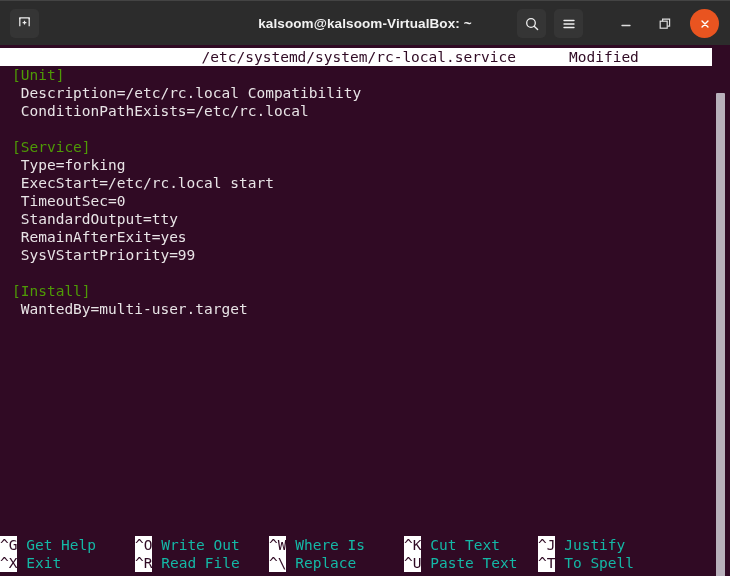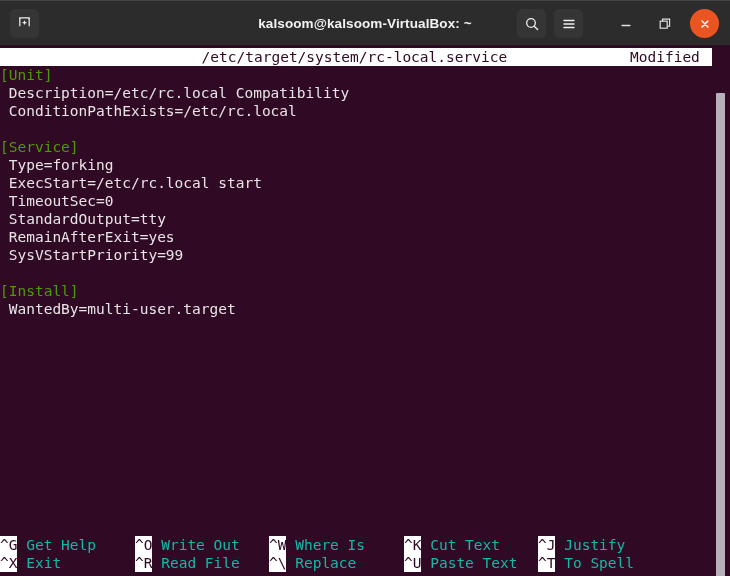--- a/index.html
+++ b/index.html
@@ -105,37 +105,37 @@
     height: 18px;
     background: #ffffff;
     color: #300a24;
     font-size: 14.5px;
     line-height: 18px;
     white-space: pre;
   }
   #nano-header span { position: absolute; top: 0; }
   #nh-version { left: 9.6px; }
   #nh-path    { left: 201.6px; }
-  #nh-status  { left: 630px; }
+  #nh-status  { left: 569px; }
 
   
   #editor {
     position: absolute;
     left: 0; top: 21px;
     width: 712px;
     height: 470px;
     font-size: 14.5px;
     line-height: 18px;
     color: #e8e4e6;
     white-space: pre;
   }
   .eline {
     height: 18px;
     line-height: 18px;
-    padding-left: 0px;
+    padding-left: 12px;
     white-space: pre;
   }
   .sect { color: #4e9a06; }
 
   
   #shortcut-bar {
     position: absolute;
     left: 0; bottom: 0;
     width: 730px;
     height: 40px;
@@ -237,21 +237,21 @@
     <div id="close-btn">
       <svg class="icon-svg" width="14" height="14" viewBox="0 0 16 16">
         <path d="M4.6 4.6 L11.4 11.4 M11.4 4.6 L4.6 11.4" stroke="#fff" stroke-width="1.6" stroke-linecap="round"></path>
       </svg>
     </div>
   </div>
 
   <div id="terminal">
 
     <div id="nano-header">
-      <span id="nh-path">/etc/target/system/rc-local.service</span>
+      <span id="nh-path">/etc/systemd/system/rc-local.service</span>
       <span id="nh-status">Modified</span>
     </div>
 
     <div id="editor"><div class="eline sect">[Unit]</div><div class="eline"> Description=/etc/rc.local Compatibility</div><div class="eline"> ConditionPathExists=/etc/rc.local</div><div class="eline">&nbsp;</div><div class="eline sect">[Service]</div><div class="eline"> Type=forking</div><div class="eline"> ExecStart=/etc/rc.local start</div><div class="eline"> TimeoutSec=0</div><div class="eline"> StandardOutput=tty</div><div class="eline"> RemainAfterExit=yes</div><div class="eline"> SysVStartPriority=99</div><div class="eline">&nbsp;</div><div class="eline sect">[Install]</div><div class="eline"> WantedBy=multi-user.target</div></div>
 
     <div id="shortcut-bar"><div class="sc-col" style="left: 0px;"><div class="sc-row"><span class="sc-key">^G</span><span class="sc-lbl"> Get Help</span></div><div class="sc-row"><span class="sc-key">^X</span><span class="sc-lbl"> Exit</span></div></div><div class="sc-col" style="left: 135px;"><div class="sc-row"><span class="sc-key">^O</span><span class="sc-lbl"> Write Out</span></div><div class="sc-row"><span class="sc-key">^R</span><span class="sc-lbl"> Read File</span></div></div><div class="sc-col" style="left: 269px;"><div class="sc-row"><span class="sc-key">^W</span><span class="sc-lbl"> Where Is</span></div><div class="sc-row"><span class="sc-key">^\</span><span class="sc-lbl"> Replace</span></div></div><div class="sc-col" style="left: 404px;"><div class="sc-row"><span class="sc-key">^K</span><span class="sc-lbl"> Cut Text</span></div><div class="sc-row"><span class="sc-key">^U</span><span class="sc-lbl"> Paste Text</span></div></div><div class="sc-col" style="left: 538px;"><div class="sc-row"><span class="sc-key">^J</span><span class="sc-lbl"> Justify</span></div><div class="sc-row"><span class="sc-key">^T</span><span class="sc-lbl"> To Spell</span></div></div></div>
 
     <div id="scrollbar-track"></div>
     <div id="scrollbar-thumb"></div>
   </div>

